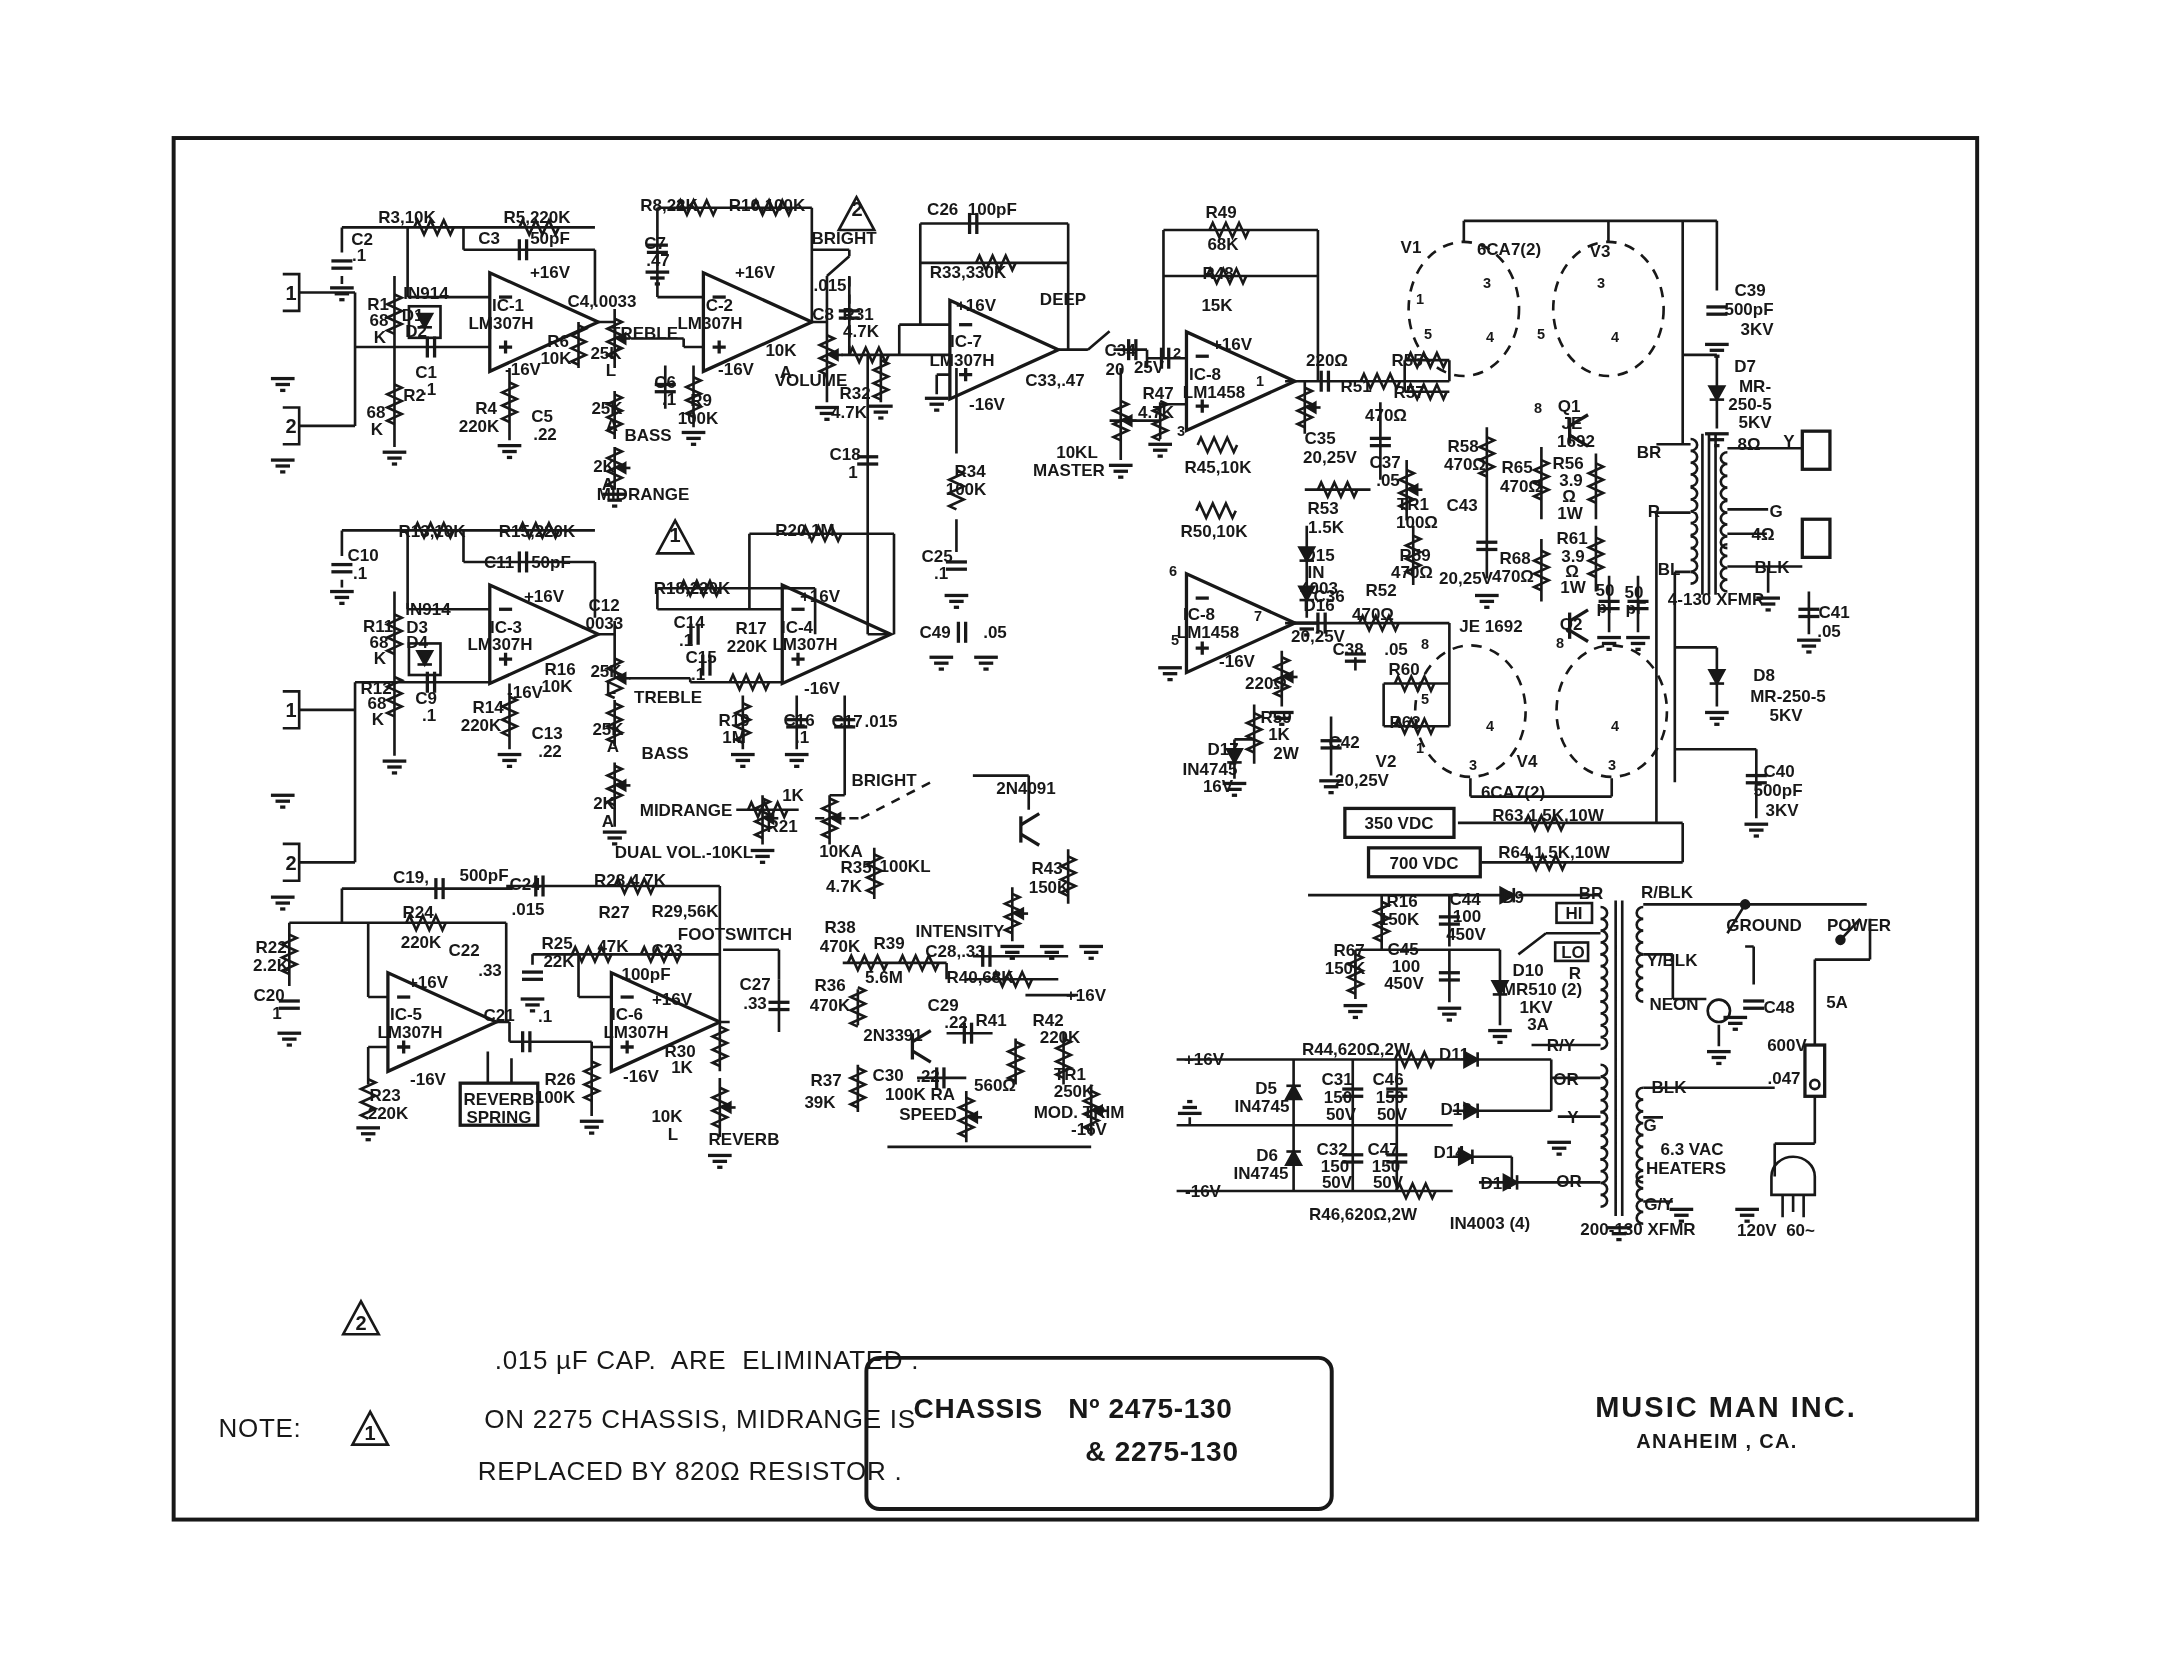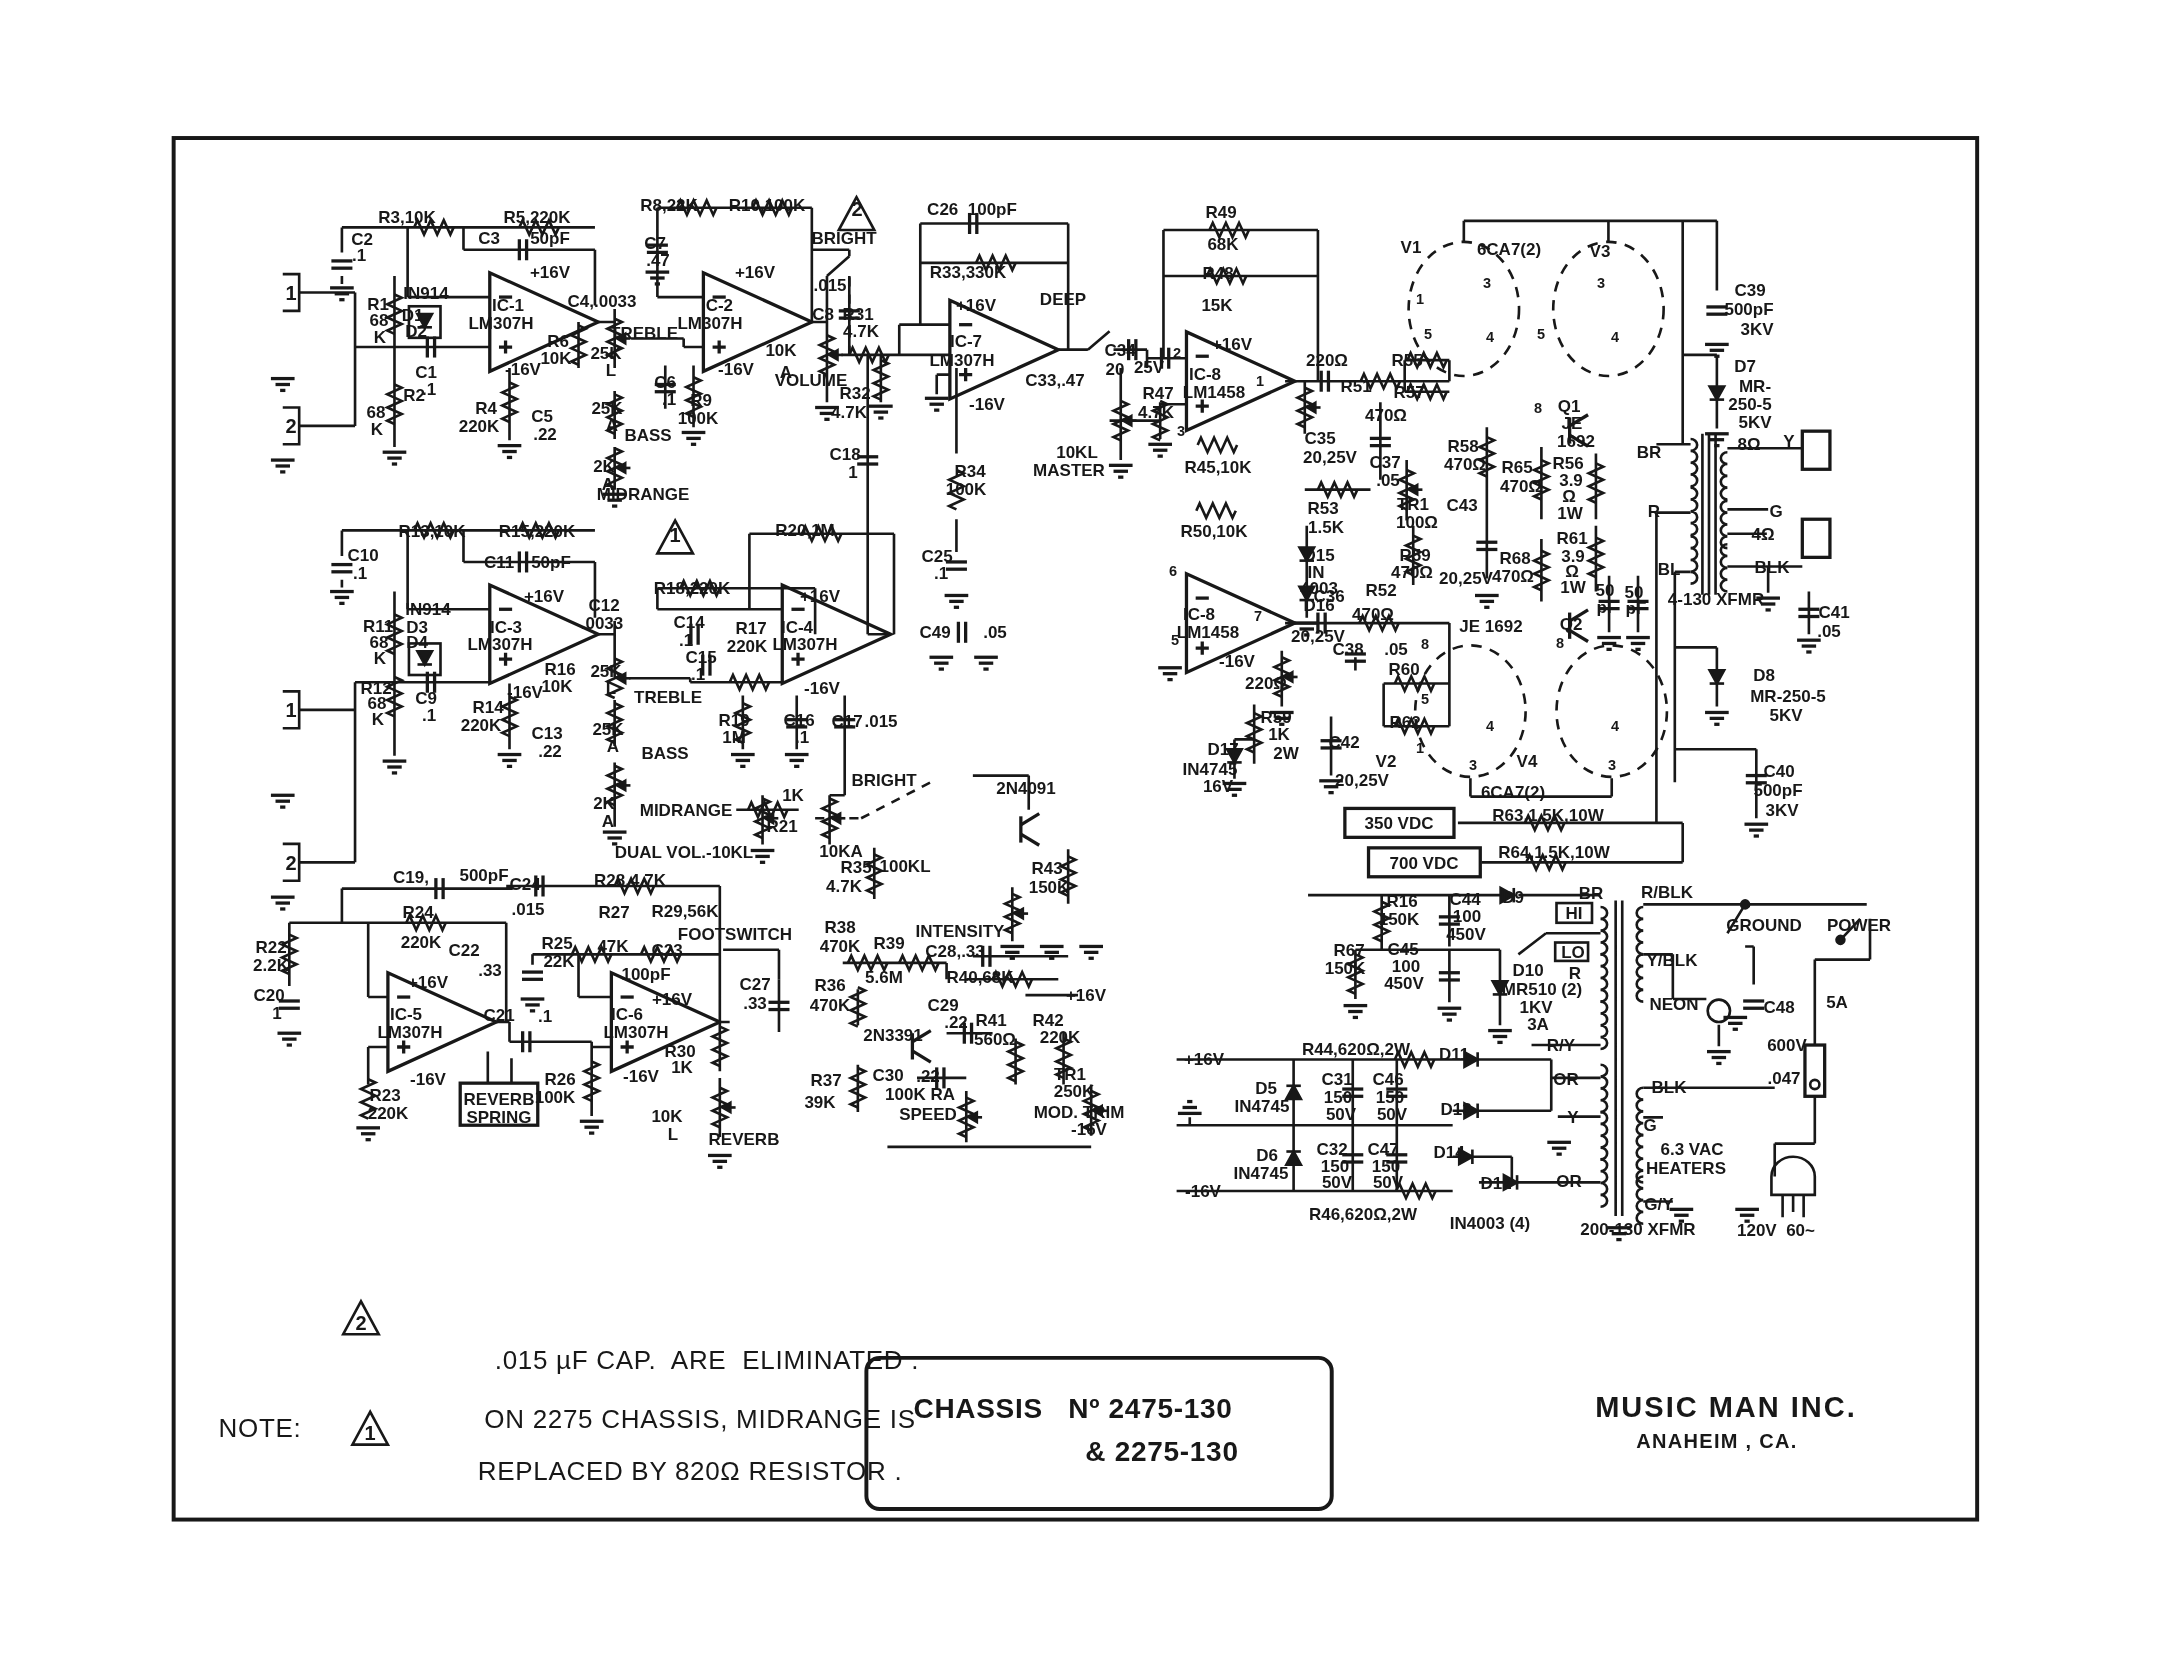--- a/index.html
+++ b/index.html
@@ -670,21 +670,21 @@
       <span class="lb" style="left: 889px; top: 943px;">R39</span>
       <span class="lb" style="left: 884px; top: 977px;">5.6M</span>
       <span class="lb" style="left: 830px; top: 985px;">R36</span>
       <span class="lb" style="left: 830px; top: 1005px;">470K</span>
       <span class="lb" style="left: 980px; top: 977px;">R40,68K</span>
       <span class="lb" style="left: 1086px; top: 995px;">+16V</span>
       <span class="lb" style="left: 943px; top: 1005px;">C29</span>
       <span class="lb" style="left: 956px; top: 1022px;">.22</span>
       <span class="lb" style="left: 893px; top: 1035px;">2N3391</span>
       <span class="lb" style="left: 991px; top: 1020px;">R41</span>
-      <span class="lb" style="left: 995px; top: 1039px;">560Ω</span>
+      <span class="lb" style="left: 995px; top: 1085px;">560Ω</span>
       <span class="lb" style="left: 1048px; top: 1020px;">R42</span>
       <span class="lb" style="left: 1060px; top: 1037px;">220K</span>
       <span class="lb" style="left: 826px; top: 1080px;">R37</span>
       <span class="lb" style="left: 820px; top: 1102px;">39K</span>
       <span class="lb" style="left: 888px; top: 1075px;">C30</span>
       <span class="lb" style="left: 928px; top: 1076px;">.22</span>
       <span class="lb" style="left: 920px; top: 1094px;">100K RA</span>
       <span class="lb" style="left: 928px; top: 1114px;">SPEED</span>
       <span class="lb" style="left: 1070px; top: 1074px;">TR1</span>
       <span class="lb" style="left: 1074px; top: 1091px;">250K</span>

